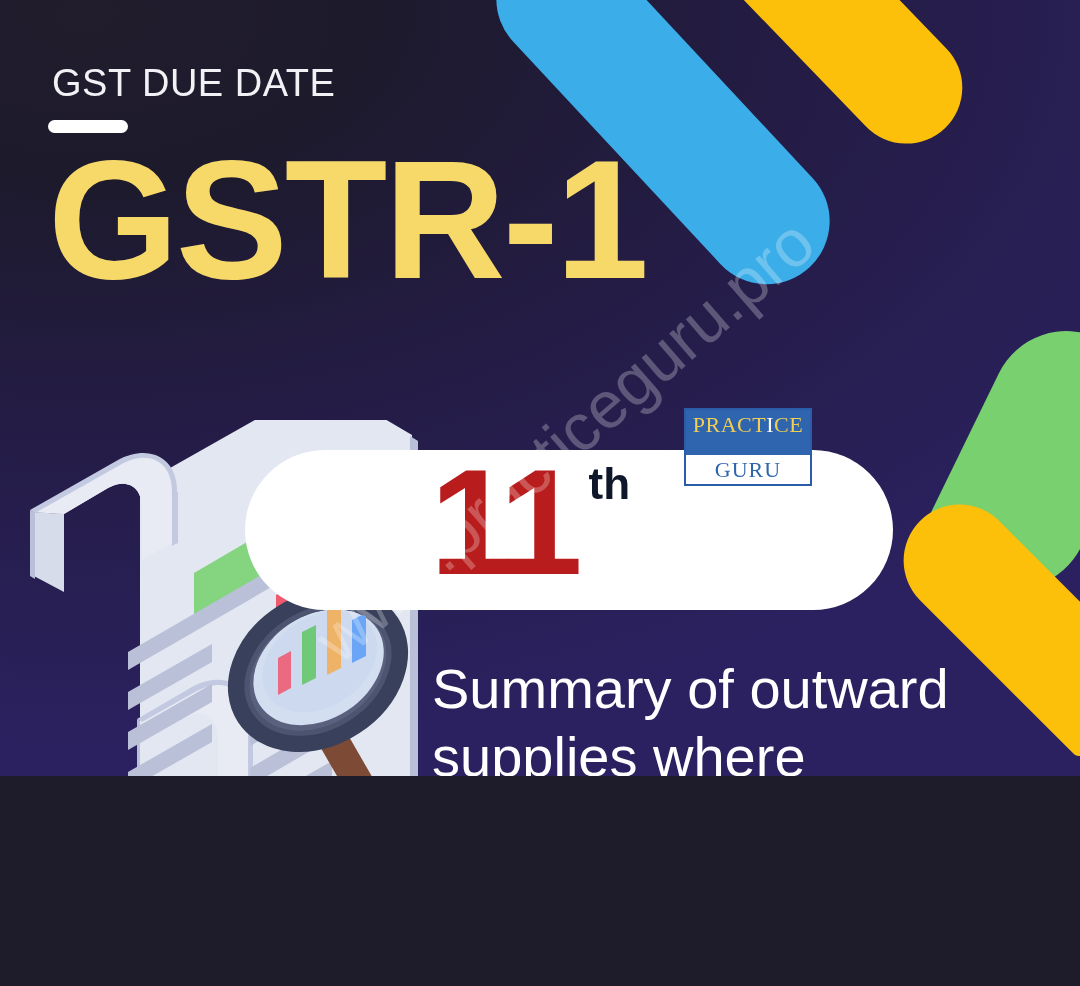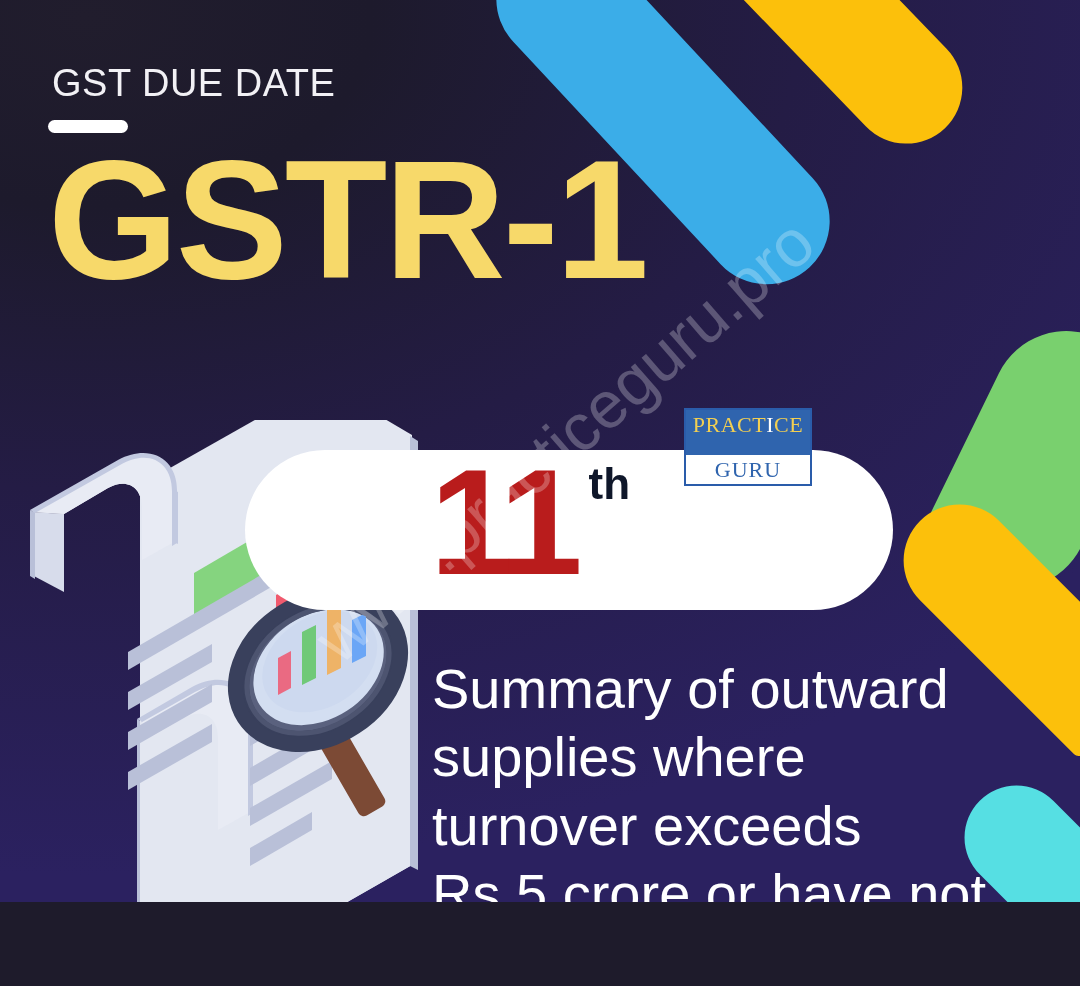--- a/index.html
+++ b/index.html
@@ -4,21 +4,21 @@
 <style>
   * { margin:0; padding:0; box-sizing:border-box; }
   html,body { width:1080px; height:986px; overflow:hidden; }
   body {
     font-family:"Liberation Sans", sans-serif;
     background:#1e1b2b;
   }
 
   #poster{
     position:relative;
-    width:1080px; height:902px;
+    width:1080px; height:776px;
     overflow:hidden;
     background:
       radial-gradient(120% 95% at 8% 2%, #211d2d 0%, #1d1a2c 22%, #241c45 55%, #2b2160 100%);
     text-decoration: underline;
   }
 
   
   .blob{ position:absolute; }
 
   .blob-blue{

